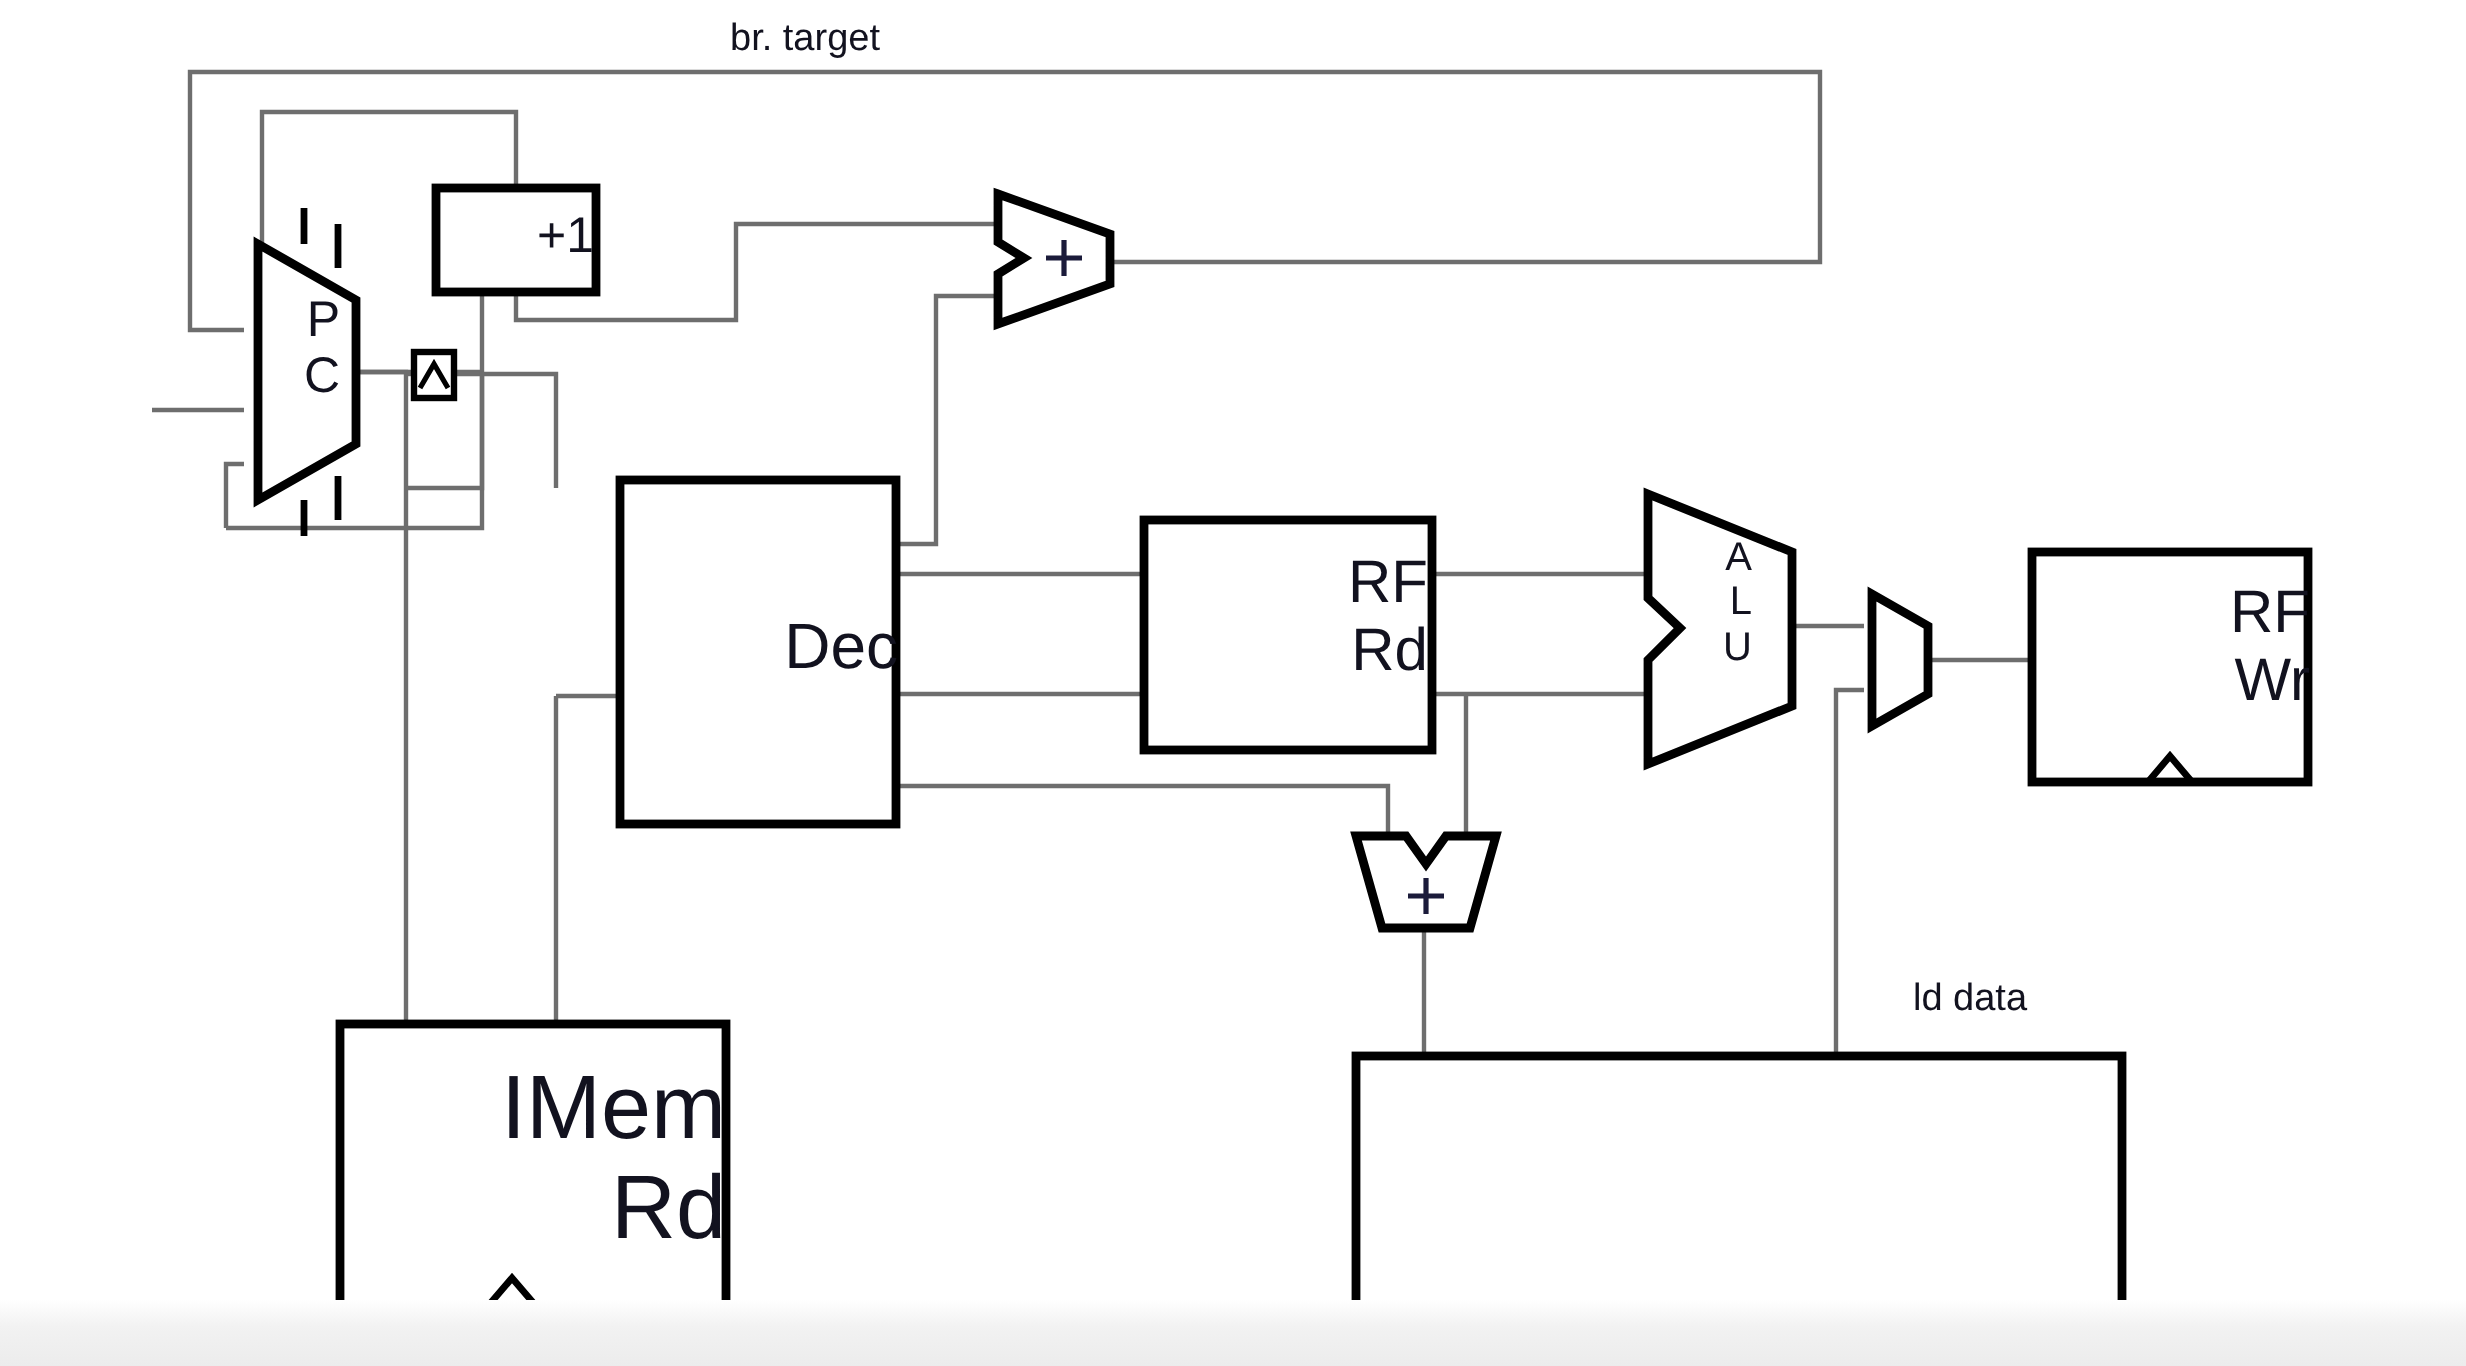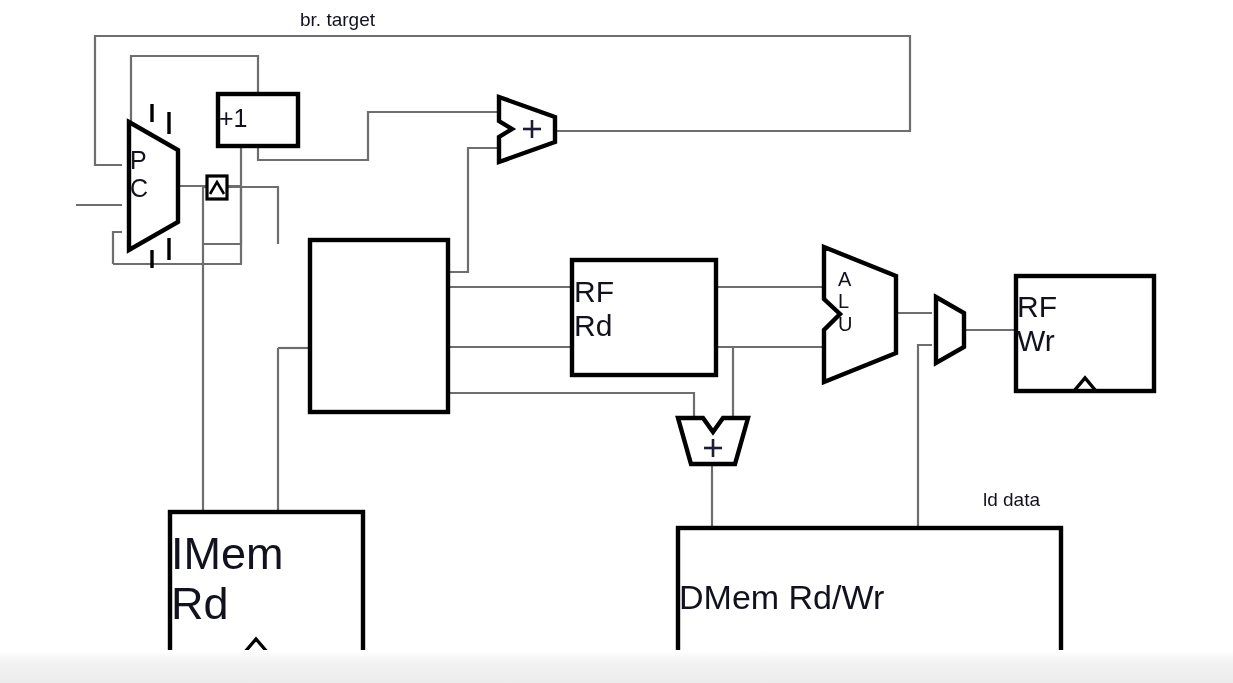--- a/index.html
+++ b/index.html
@@ -58,36 +58,36 @@
   .glyph {
     fill: none;
     stroke: #1b1b3a;
     stroke-width: 2.6;
     stroke-linecap: butt;
   }
   .blk-text {
     position: absolute;
     color: #12121f;
     font-family: "Liberation Sans", sans-serif;
-    text-align: left;
+    text-align: right;
     line-height: 1.12;
     white-space: pre;
     pointer-events: none;
     user-select: none;
   }
   .lbl-br-target { left: 300px; top: 9px;  width: 140px; font-size: 19px; }
   .lbl-plus1     { left: 219px; top: 104px; width: 78px;  font-size: 25px; }
   .lbl-pc        { left: 130px; top: 146px; width: 40px;  font-size: 25px; }
   .lbl-dec       { left: 311px; top: 306px; width: 138px; font-size: 32px; }
   .lbl-rfrd      { left: 574px; top: 275px; width: 140px; font-size: 30px; }
   .lbl-alu       { left: 838px; top: 268px; width: 38px;  font-size: 20px; }
   .lbl-rfwr      { left: 1017px; top: 290px; width: 138px; font-size: 30px; }
   .lbl-imem      { left: 171px; top: 529px; width: 192px; font-size: 45px; }
   .lbl-dmem      { left: 679px; top: 578px; width: 382px; font-size: 34px; }
-  .lbl-lddata    { left: 930px; top: 489px; width: 110px; font-size: 19px; text-align:right; }
+  .lbl-lddata    { left: 930px; top: 489px; width: 110px; font-size: 19px; text-align:center; }
   .bottom-shade {
     position: absolute;
     left: 0;
     top: 650px;
     width: 1233px;
     height: 33px;
     background: linear-gradient(to bottom, #ffffff 0%, #f2f2f2 40%, #ececec 100%);
     pointer-events: none;
   }
 </style>
@@ -197,32 +197,32 @@
     </g>
   </svg>
 
   <div class="blk-text lbl-br-target">br. target</div>
 
   <div class="blk-text lbl-plus1">+1</div>
 
   <div class="blk-text lbl-pc">P
 C</div>
 
+  <div class="blk-text lbl-dec">Dec</div>
 
   <div class="blk-text lbl-rfrd">RF
 Rd</div>
 
   <div class="blk-text lbl-alu">A
 L
 U</div>
 
   <div class="blk-text lbl-rfwr">RF
 Wr</div>
 
   <div class="blk-text lbl-imem">IMem
 Rd</div>
 
-  <div class="blk-text lbl-dmem">DMem Rd/Wr</div>
 
   <div class="blk-text lbl-lddata">ld data</div>
 
   <div class="bottom-shade"></div>
 </div>
 
 </body></html>

